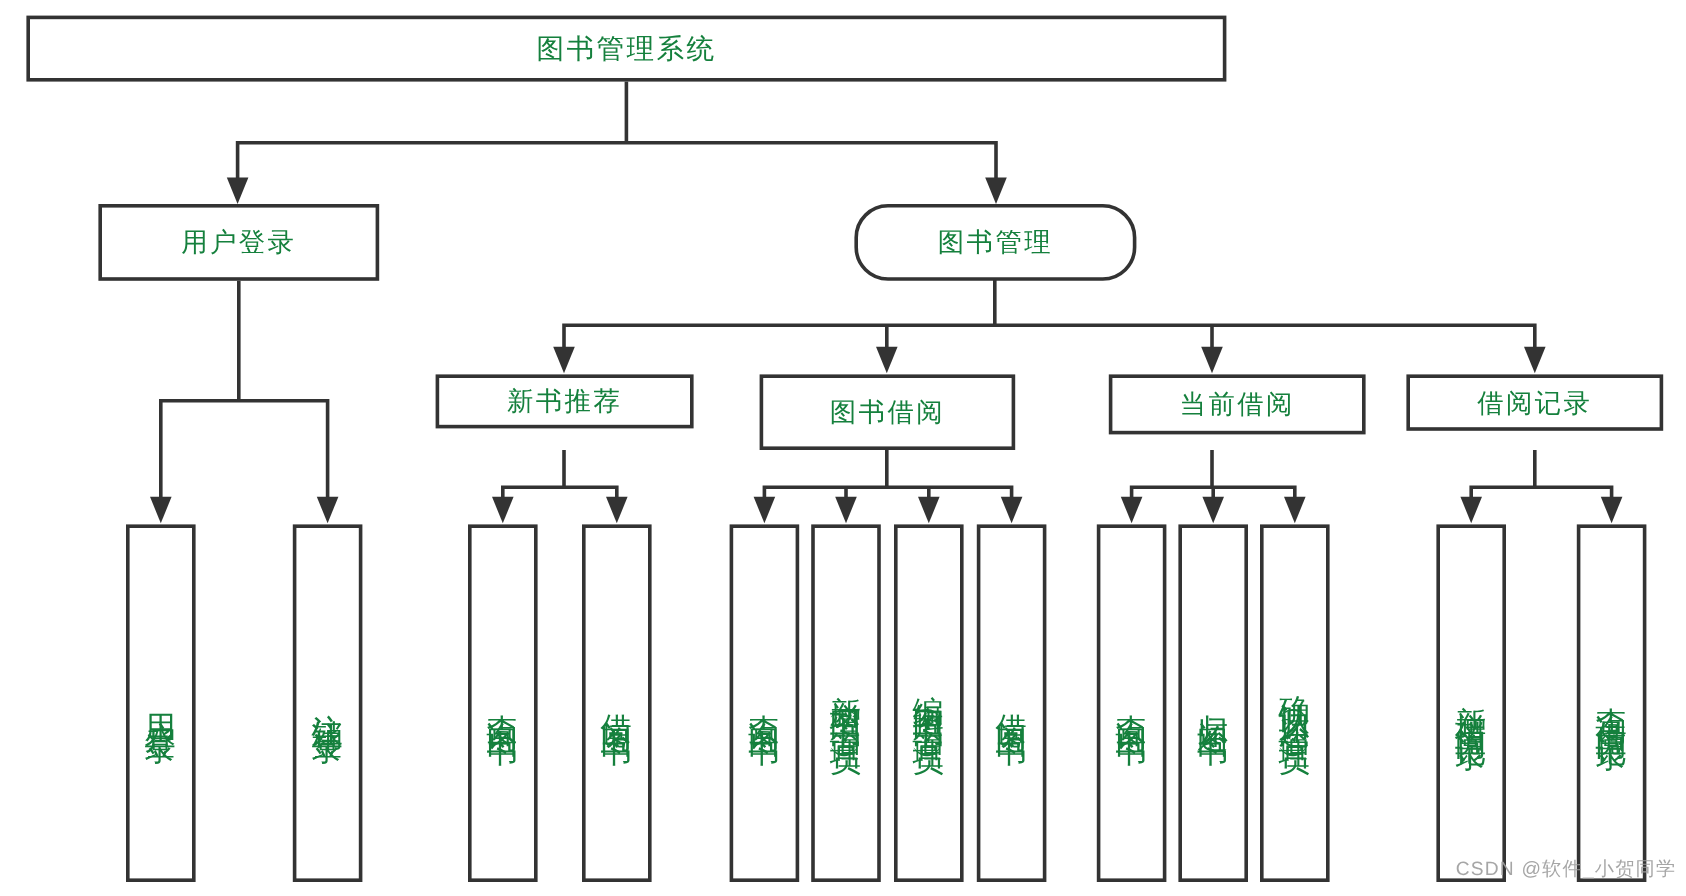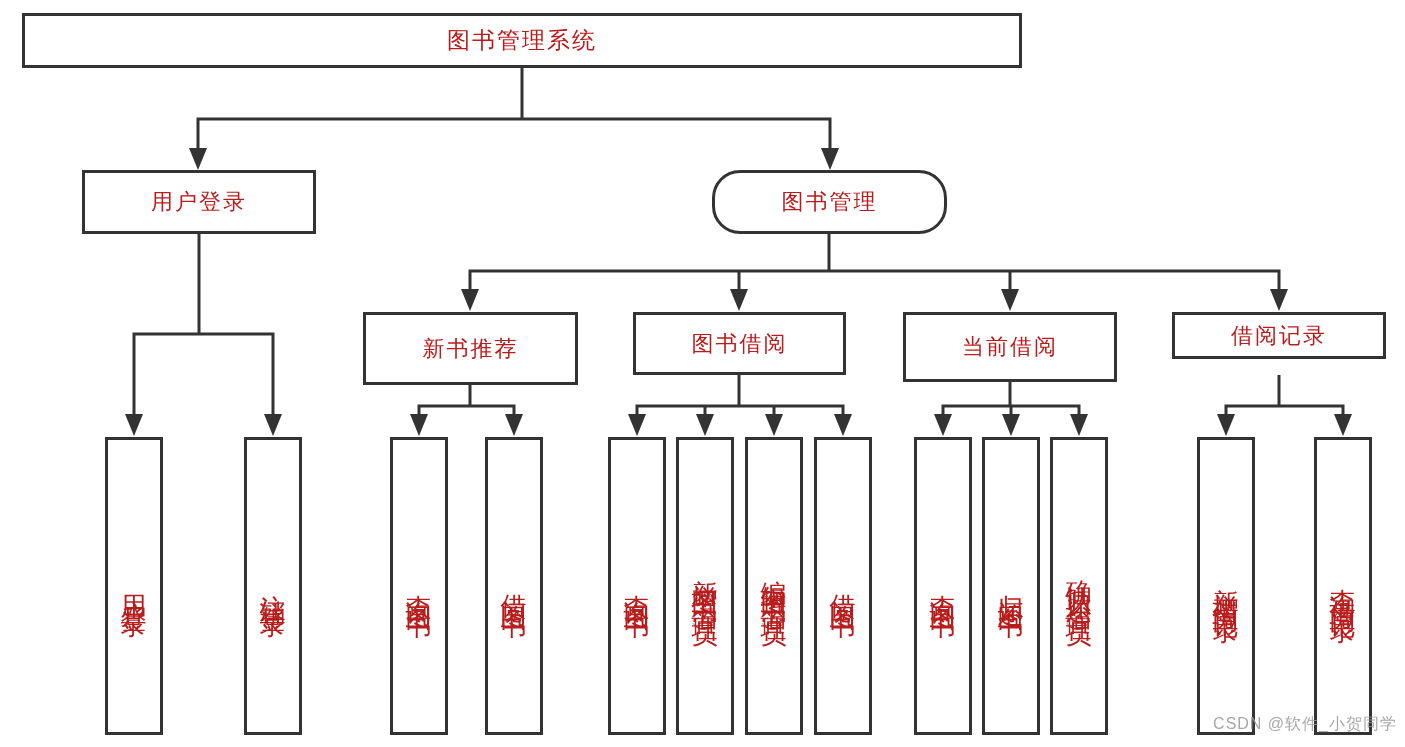--- a/index.html
+++ b/index.html
@@ -21,21 +21,21 @@
     width: 1405px; height: 747px;
   }
   .node {
     position: absolute;
     box-sizing: border-box;
     background: #ffffff;
     border: 3px solid #333333;
     display: flex;
     align-items: center;
     justify-content: center;
-    color: #b91c1c;
+    color: #15803d;
     text-align: center;
   }
   .hnode {
     font-size: 22px;
     letter-spacing: 2px;
     white-space: nowrap;
   }
   .root {
     left: 22px; top: 13px;
     width: 1000px; height: 55px;
@@ -121,27 +121,27 @@
     <span>图书管理系统</span>
   </div>
 
   <div class="node hnode" style="left:82px; top:170px; width:234px; height:64px;">
     <span>用户登录</span>
   </div>
   <div class="node hnode" style="left:712px; top:170px; width:235px; height:64px;border-radius:28px;">
     <span>图书管理</span>
   </div>
 
-  <div class="node hnode" style="left:363px; top:312px; width:215px; height:73px;">
+  <div class="node hnode" style="left:363px; top:312px; width:215px; height:45px;">
     <span>新书推荐</span>
   </div>
   <div class="node hnode" style="left:633px; top:312px; width:213px; height:63px;">
     <span>图书借阅</span>
   </div>
-  <div class="node hnode" style="left:903px; top:312px; width:214px; height:70px;">
+  <div class="node hnode" style="left:924px; top:312px; width:214px; height:50px;">
     <span>当前借阅</span>
   </div>
   <div class="node hnode" style="left:1172px; top:312px; width:214px; height:47px;">
     <span>借阅记录</span>
   </div>
 
   <div class="node vnode" style="left:105px;">
     <span>用户登录</span>
   </div>
   <div class="node vnode" style="left:244px;">

